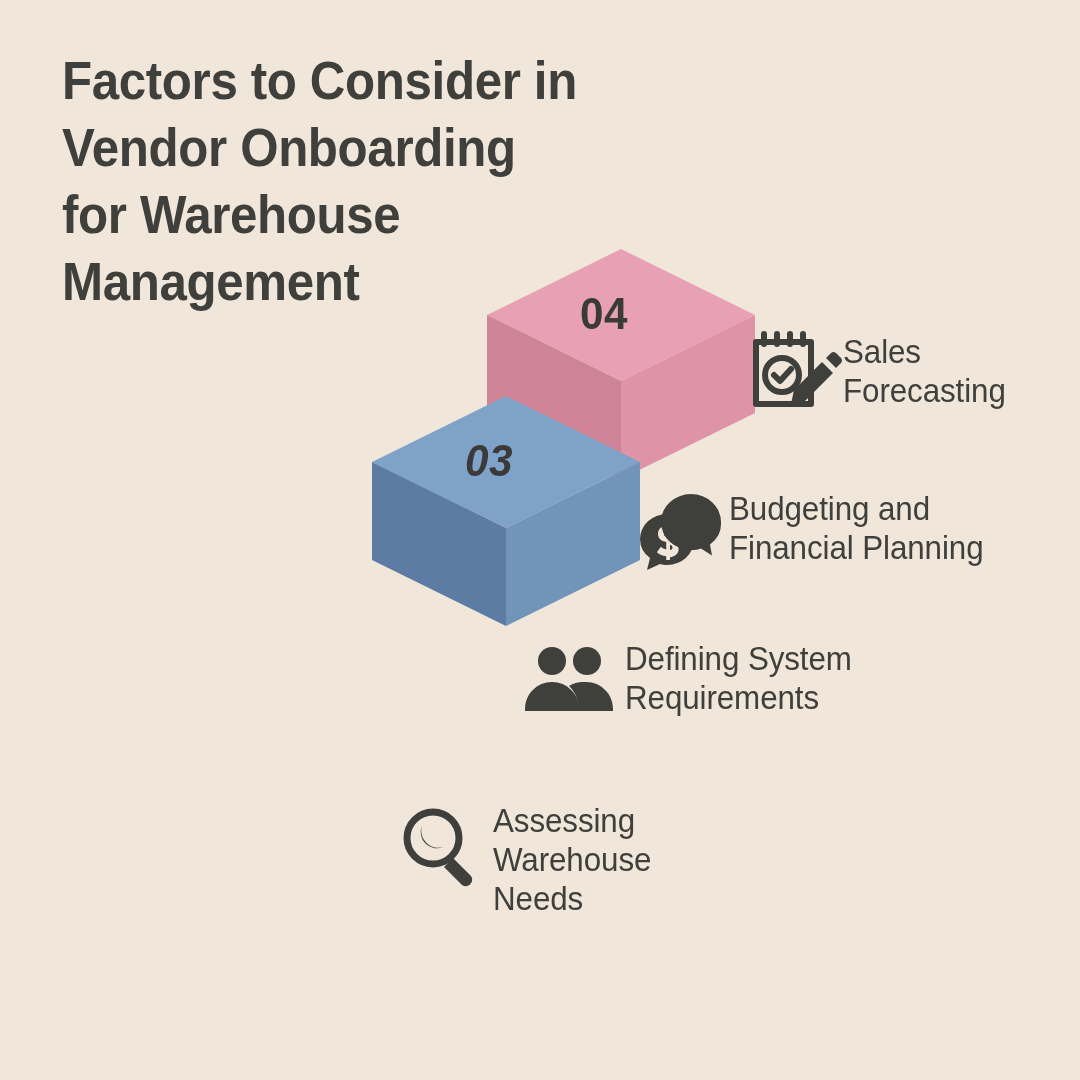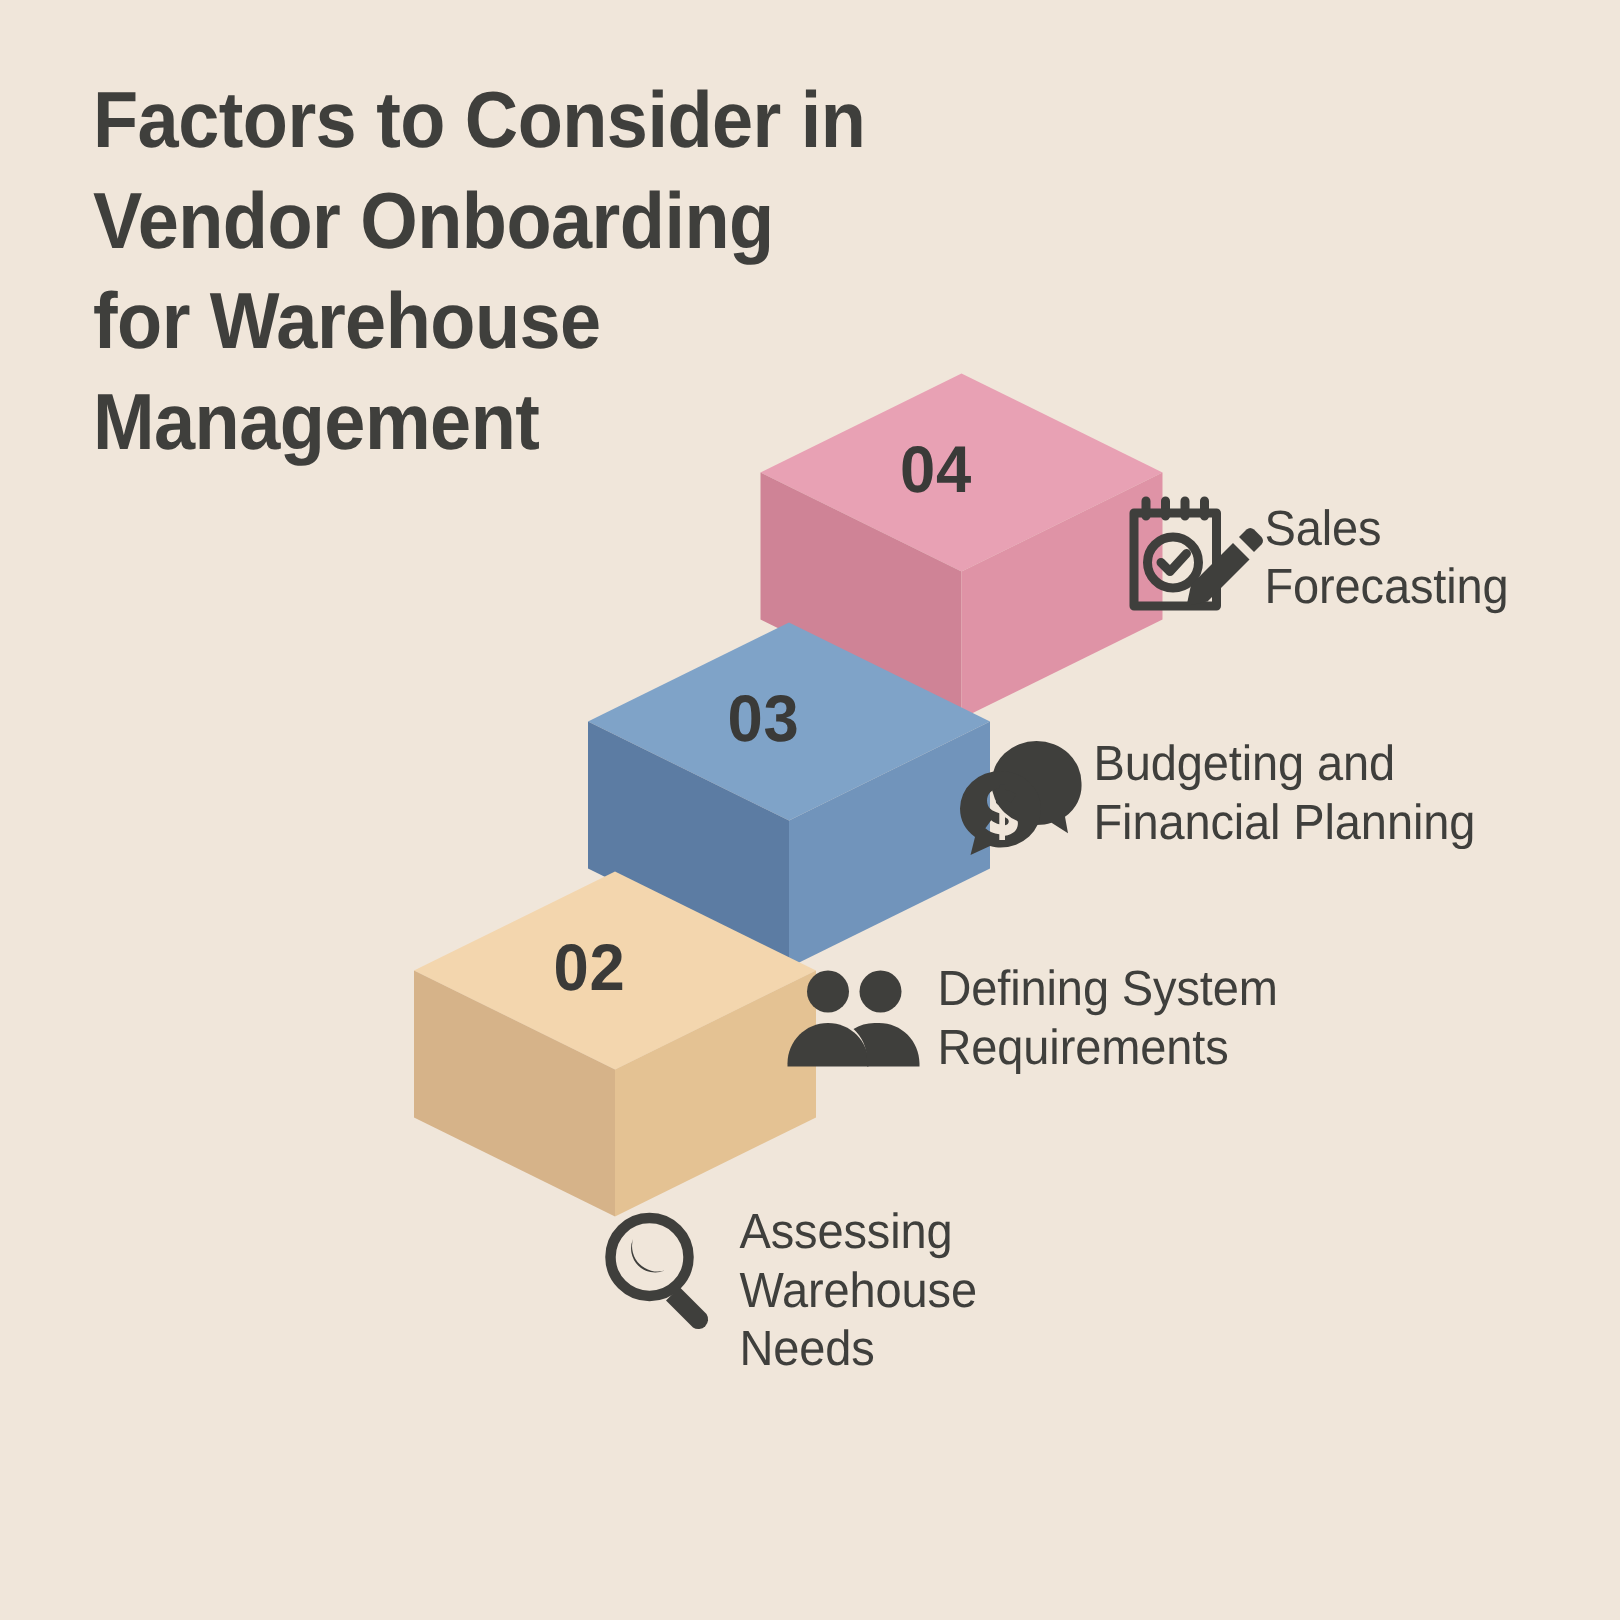--- a/index.html
+++ b/index.html
@@ -39,21 +39,20 @@
     transform: scaleX(0.93);
     transform-origin: left top;
     white-space: pre-line;
   }
 
   
   .cube {
     position: absolute;
     width: 268px;
     height: 230px;
-    margin-left: 20px;
   }
   .cube svg { display: block; width: 100%; height: 100%; overflow: visible; }
 
   .cube-num {
     position: absolute;
     font-family: "Liberation Sans Narrow", "Liberation Sans", sans-serif;
     font-size: 44px;
     font-weight: 700;
     color: #3a3a38;
     letter-spacing: 0.5px;
@@ -91,37 +90,29 @@
 
   <div class="cube" id="cube-04" style="left:487px; top:249px;">
     <svg viewBox="0 0 230 230" preserveAspectRatio="none">
       <polygon id="c04-top" points="115,0 230,66 115,132 0,66" fill="#e8a1b4"></polygon>
       <polygon id="c04-left" points="0,66 115,132 115,230 0,164" fill="#cf8396"></polygon>
       <polygon id="c04-right" points="230,66 230,164 115,230 115,132" fill="#df93a6"></polygon>
     </svg>
     <div class="cube-num" style="left:92px; top:40px;">04</div>
   </div>
 
-  <div class="cube" id="cube-03" style="left:372px; top:415px;">
+  <div class="cube" id="cube-03" style="left:372px; top:396px;font-style:italic;">
     <svg viewBox="0 0 230 230" preserveAspectRatio="none">
       <polygon id="c03-top" points="115,0 230,66 115,132 0,66" fill="#7fa3c8"></polygon>
       <polygon id="c03-left" points="0,66 115,132 115,230 0,164" fill="#5c7ca3"></polygon>
       <polygon id="c03-right" points="230,66 230,164 115,230 115,132" fill="#7194bb"></polygon>
     </svg>
     <div class="cube-num" style="left:92px; top:40px;">03</div>
   </div>
 
-  <div class="cube" id="cube-02" style="left:256px; top:581px;">
-    <svg viewBox="0 0 230 230" preserveAspectRatio="none">
-      <polygon id="c02-top" points="115,0 230,66 115,132 0,66" fill="#f3d6ae"></polygon>
-      <polygon id="c02-left" points="0,66 115,132 115,230 0,164" fill="#d6b389"></polygon>
-      <polygon id="c02-right" points="230,66 230,164 115,230 115,132" fill="#e4c293"></polygon>
-    </svg>
-    <div class="cube-num" style="left:92px; top:40px;">02</div>
-  </div>
 
 
   <div class="step-icon" style="left:750px; top:330px;">
     <svg width="92" height="88" viewBox="0 0 92 88" fill="none" stroke="#3f3f3c" stroke-width="6">
 
       <path d="M14 4v10M27 4v10M40 4v10M53 4v10" stroke-linecap="round"></path>
 
       <path d="M6 12h55v62H6z" stroke-linejoin="round"></path>
 
       <circle cx="32" cy="45" r="17"></circle>

